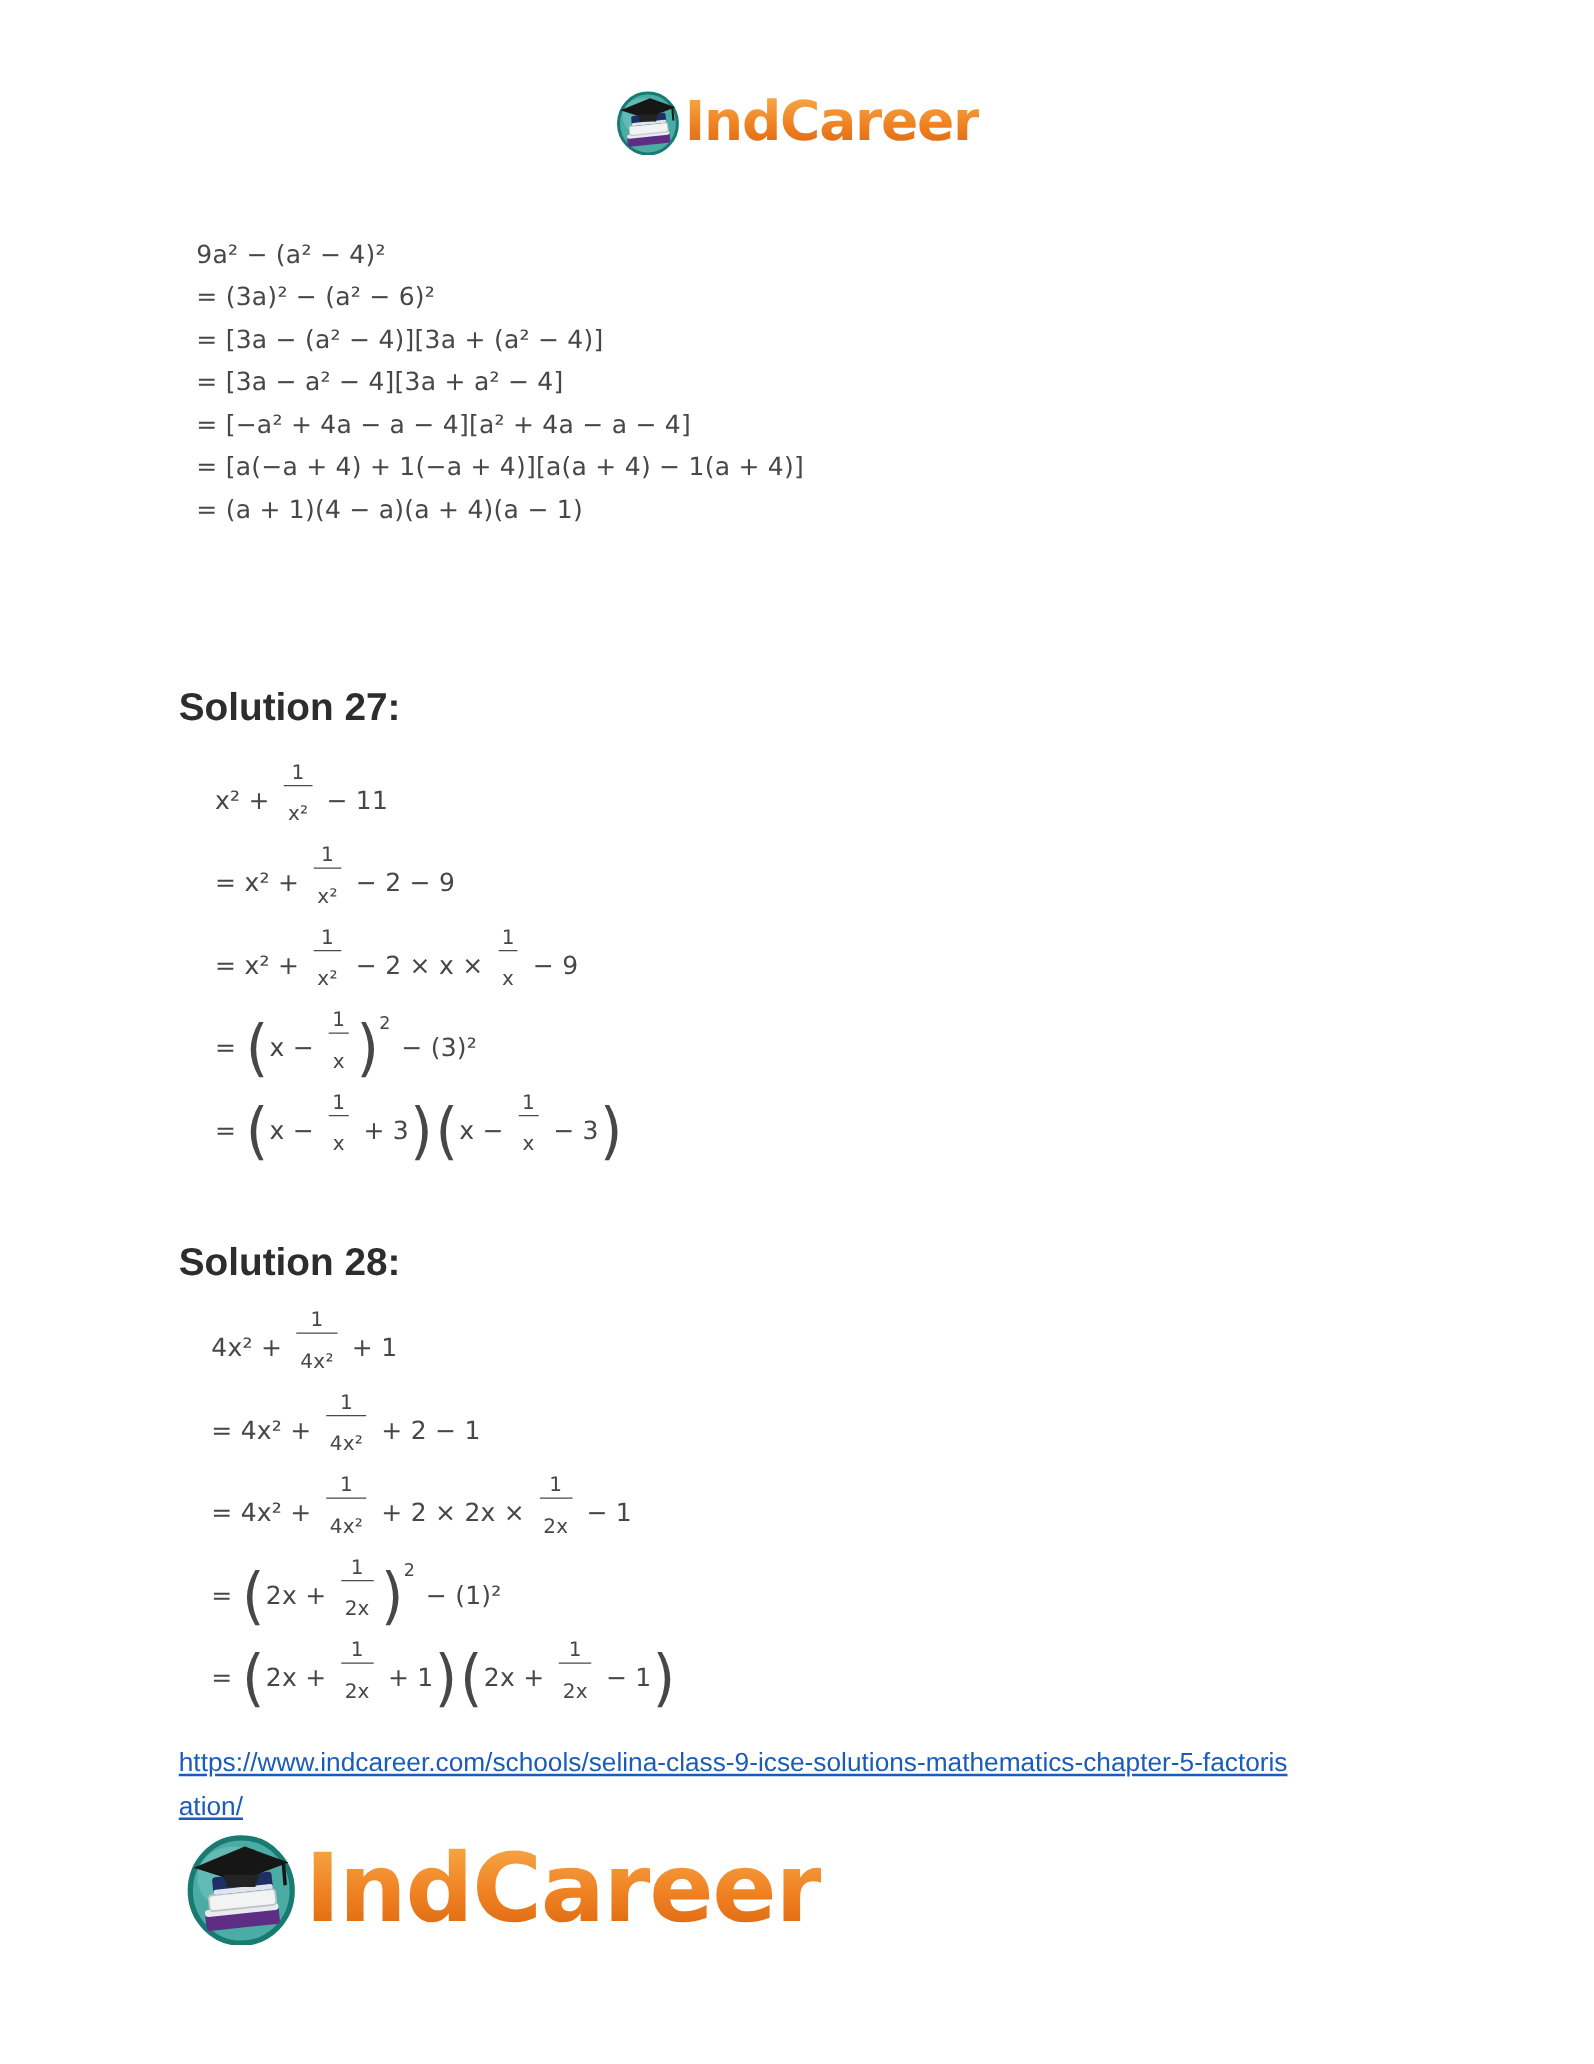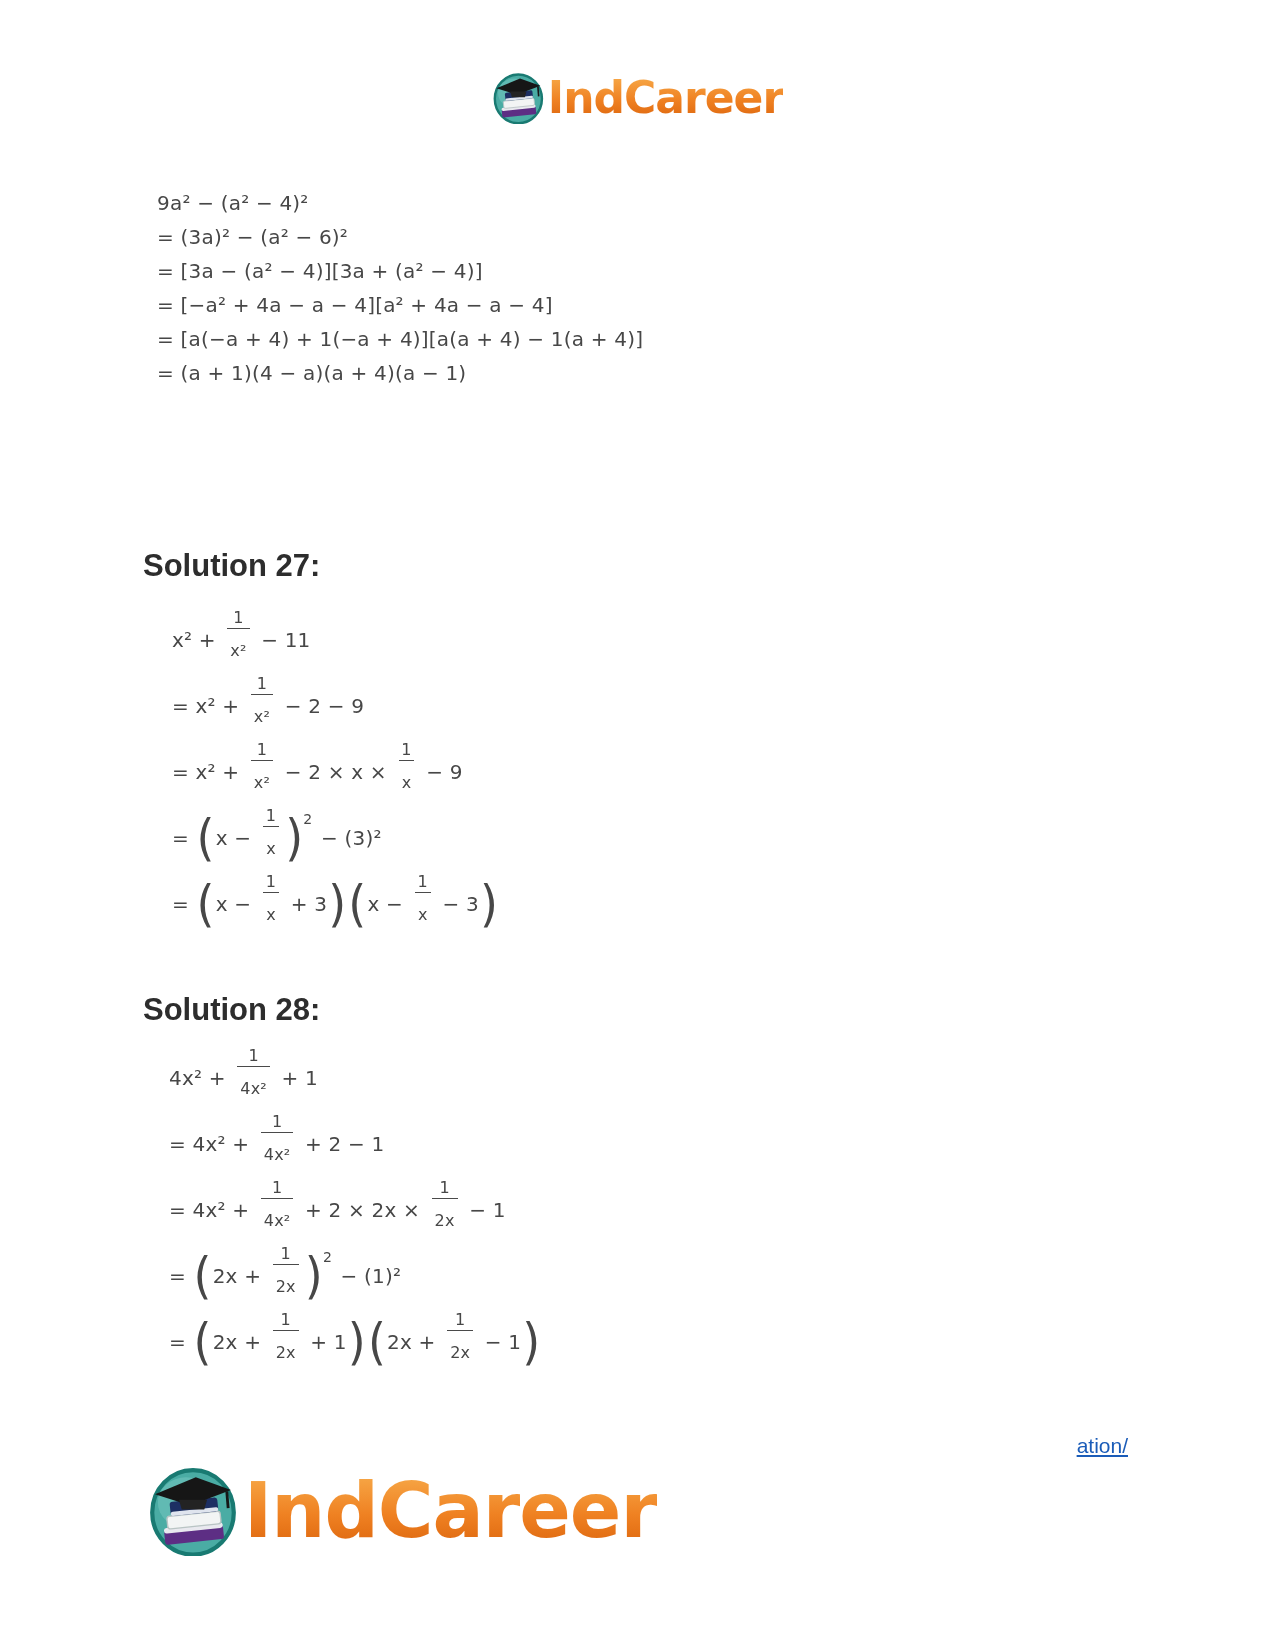--- a/index.html
+++ b/index.html
@@ -3,21 +3,20 @@
 <meta charset="utf-8">
 <style>
   html,body{margin:0;padding:0;background:#e8e8e8;}
   .page{
     position:relative;
     width:1275px;height:1651px;
     margin:0 auto;
     background:#ffffff;
     overflow:hidden;
     font-family:"Liberation Sans",sans-serif;
-    text-align:right;
   }
   .abs{position:absolute;}
 
   
   .logo{display:flex;align-items:center;}
   .logo-text{
     font-family:"DejaVu Sans",sans-serif;
     font-weight:bold;
     color:#ef8122;
     letter-spacing:-1px;
@@ -100,20 +99,21 @@
       <polygon points="22,24 42,24 40,31 24,31" fill="#232323"></polygon>
       <line x1="56" y1="18" x2="57" y2="30" stroke="#161616" stroke-width="2"></line>
     </svg>
     <span class="logo-text">IndCareer</span>
   </div>
 
   <div class="math-block simple abs" style="top:186px;left:157px;font-size:20px;">
       <div class="math-line"><span class="mt">9a² − (a² − 4)²</span></div>
       <div class="math-line"><span class="mt">= (3a)² − (a² − 6)²</span></div>
       <div class="math-line"><span class="mt">= [3a − (a² − 4)][3a + (a² − 4)]</span></div>
+      <div class="math-line"><span class="mt">= [3a − a² − 4][3a + a² − 4]</span></div>
       <div class="math-line"><span class="mt">= [−a² + 4a − a − 4][a² + 4a − a − 4]</span></div>
       <div class="math-line"><span class="mt">= [a(−a + 4) + 1(−a + 4)][a(a + 4) − 1(a + 4)]</span></div>
       <div class="math-line"><span class="mt">= (a + 1)(4 − a)(a + 4)(a − 1)</span></div>
     </div>
 
   <div class="sol-heading abs" style="top:548px;left:143px;">Solution 27:</div>
 
   <div class="math-block tall abs" style="top:607px;left:172px;">
       <div class="math-line"><span class="mt">x² + </span><span class="frac"><span class="num">1</span><span class="den">x²</span></span><span class="mt"> − 11</span></div>
       <div class="math-line"><span class="mt">= x² + </span><span class="frac"><span class="num">1</span><span class="den">x²</span></span><span class="mt"> − 2 − 9</span></div>
@@ -126,21 +126,21 @@
 
   <div class="math-block tall abs" style="top:1045px;left:169px;">
       <div class="math-line"><span class="mt">4x² + </span><span class="frac"><span class="num">1</span><span class="den">4x²</span></span><span class="mt"> + 1</span></div>
       <div class="math-line"><span class="mt">= 4x² + </span><span class="frac"><span class="num">1</span><span class="den">4x²</span></span><span class="mt"> + 2 − 1</span></div>
       <div class="math-line"><span class="mt">= 4x² + </span><span class="frac"><span class="num">1</span><span class="den">4x²</span></span><span class="mt"> + 2 × 2x × </span><span class="frac"><span class="num">1</span><span class="den">2x</span></span><span class="mt"> − 1</span></div>
       <div class="math-line"><span class="mt">= </span><span class="bigp">(</span><span class="mt">2x + </span><span class="frac"><span class="num">1</span><span class="den">2x</span></span><span class="bigp">)</span><span class="psup">2</span><span class="mt"> − (1)²</span></div>
       <div class="math-line"><span class="mt">= </span><span class="bigp">(</span><span class="mt">2x + </span><span class="frac"><span class="num">1</span><span class="den">2x</span></span><span class="mt"> + 1</span><span class="bigp">)</span><span class="bigp">(</span><span class="mt">2x + </span><span class="frac"><span class="num">1</span><span class="den">2x</span></span><span class="mt"> − 1</span><span class="bigp">)</span></div>
     </div>
 
   <a class="doc-link abs" style="top:1394px;left:143px;width:985px;">
-    <br>
+    <span>https://www.indcareer.com/schools/selina-class-9-icse-solutions-mathematics-chapter-5-factoris</span><br>
     <span>ation/</span>
   </a>
 
   <div class="logo logo-bottom abs">
     <svg class="logo-icon" viewBox="0 0 64 64" aria-hidden="true">
       <ellipse cx="32" cy="33" rx="29" ry="30" fill="#4aaca4" stroke="#197a72" stroke-width="3"></ellipse>
       <ellipse cx="27" cy="26" rx="20" ry="18" fill="#7eccc5" opacity="0.45"></ellipse>
       <g transform="rotate(-6 32 32)">
         <rect x="10" y="44" width="42" height="10" rx="2" fill="#5d2e84"></rect>
         <rect x="10" y="42" width="42" height="4" rx="2" fill="#e9e9ef"></rect>

